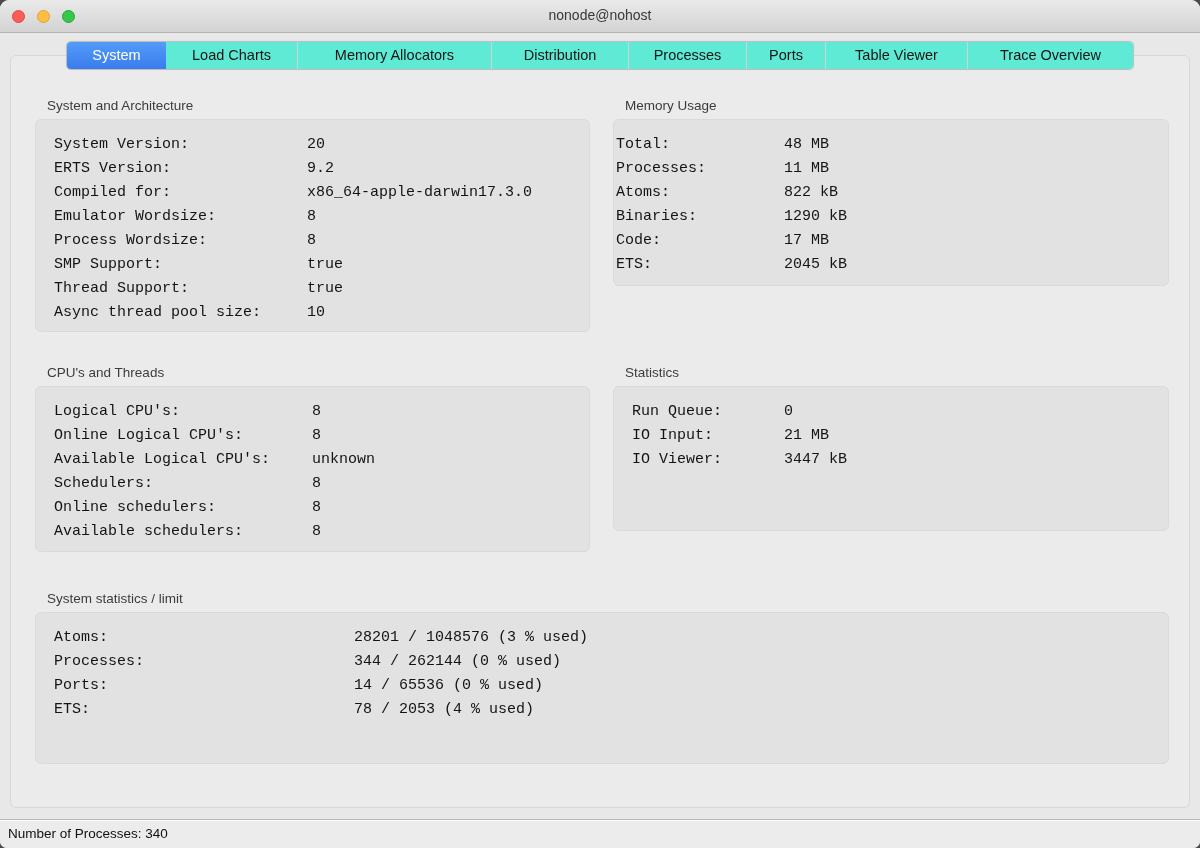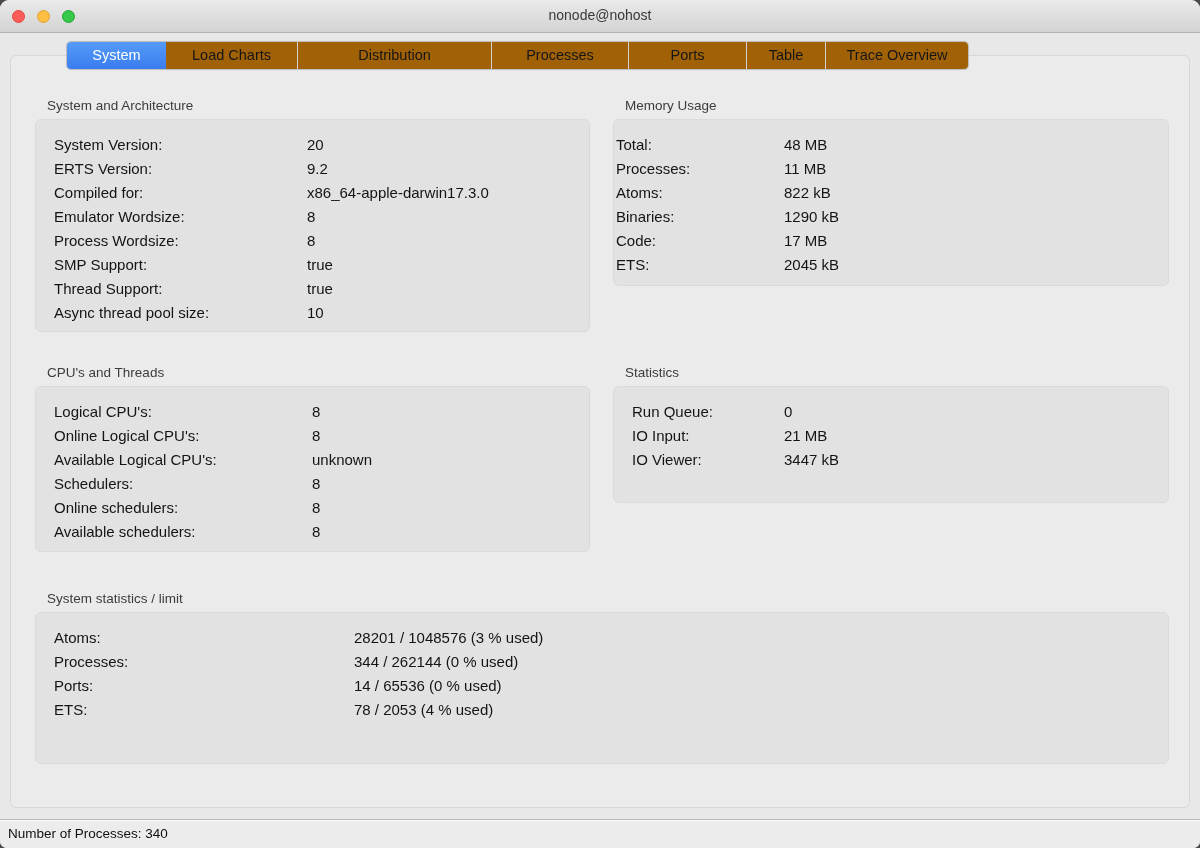--- a/index.html
+++ b/index.html
@@ -29,21 +29,21 @@
     text-align:center;font-size:14px;color:#383838;
   }
   
   .tabbar{
     position:absolute;left:66px;top:41px;height:27px;display:flex;
     border:1px solid #bfbfbf;border-radius:5px;background:#ffffff;
     box-shadow:0 0 1px rgba(0,0,0,.15);z-index:5;overflow:hidden;
   }
   .tab{
     box-sizing:border-box;height:27px;line-height:26px;text-align:center;
-    font-size:14.5px;color:#161616;background:#a16207;
+    font-size:14.5px;color:#161616;background:#5eead4;
     border-right:1px solid #d2d2d2;cursor:default;
   }
   .tab:last-child{border-right:none;}
   .tab.selected{
     background:linear-gradient(#549bf8,#3a7cee);color:#ffffff;border-right:none;
   }
   .tab:nth-child(1){width:99px;}
   .tab:nth-child(2){width:132px;}
   .tab:nth-child(3){width:194px;}
   .tab:nth-child(4){width:137px;}
@@ -60,32 +60,32 @@
   .group{position:absolute;}
   .group-title{
     position:absolute;left:12px;top:-22px;height:17px;line-height:17px;
     font-size:13.5px;color:#3c3c3c;white-space:nowrap;
   }
   .group-box{
     position:absolute;left:0;top:0;right:0;bottom:0;
     background:#e2e2e2;border:1px solid #dadada;border-radius:6px;
     box-sizing:border-box;
   }
-  .grid{position:absolute;left:0;top:0;right:0;padding-top:13px;}
+  .grid{position:absolute;left:0;top:0;right:0;padding-top:13px;font-family:Liberation Mono, monospace;}
   .row{position:relative;height:24px;line-height:24px;font-size:15px;color:#141414;}
   .row .lbl{position:absolute;white-space:nowrap;}
   .row .val{position:absolute;white-space:nowrap;}
   
   .g1{left:24px;top:63px;width:555px;height:213px;}
   .g1 .row .lbl{left:18px;} .g1 .row .val{left:271px;}
   .g2{left:602px;top:63px;width:556px;height:167px;}
   .g2 .row .lbl{left:2px;text-align:right;} .g2 .row .val{left:170px;}
   .g3{left:24px;top:330px;width:555px;height:166px;}
   .g3 .row .lbl{left:18px;} .g3 .row .val{left:276px;}
-  .g4{left:602px;top:330px;width:556px;height:117px;}
+  .g4{left:602px;top:330px;width:556px;height:145px;}
   .g4 .row .lbl{left:18px;} .g4 .row .val{left:170px;}
   .g5{left:24px;top:556px;width:1134px;height:152px;}
   .g5 .row .lbl{left:18px;} .g5 .row .val{left:318px;}
   
   .statusbar{
     position:absolute;left:0;right:0;bottom:0;height:28px;
     background:#ececec;border-top:1px solid #b9b9b9;
     box-shadow:inset 0 1px 0 #fbfbfb;
   }
   .statusbar span{
@@ -102,20 +102,21 @@
       <span class="light red"></span>
       <span class="light yellow"></span>
       <span class="light green"></span>
     </div>
     <div class="title">nonode@nohost</div>
   </div>
 
   <div class="tabbar" id="tabbar">
       <div class="tab selected">System</div>
       <div class="tab">Load Charts</div>
+      <div class="tab">Memory Allocators</div>
       <div class="tab">Distribution</div>
       <div class="tab">Processes</div>
       <div class="tab">Ports</div>
       <div class="tab">Table Viewer</div>
       <div class="tab">Trace Overview</div>
     </div>
 
   <div class="panel">
 
     <div class="group g1">

